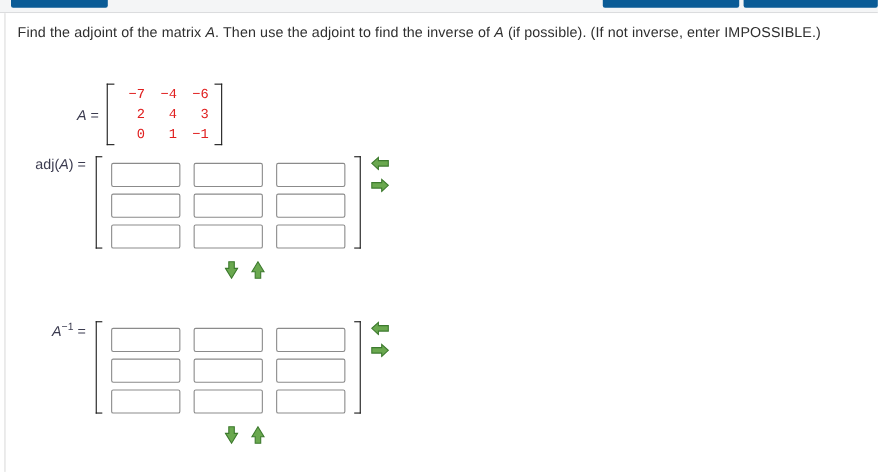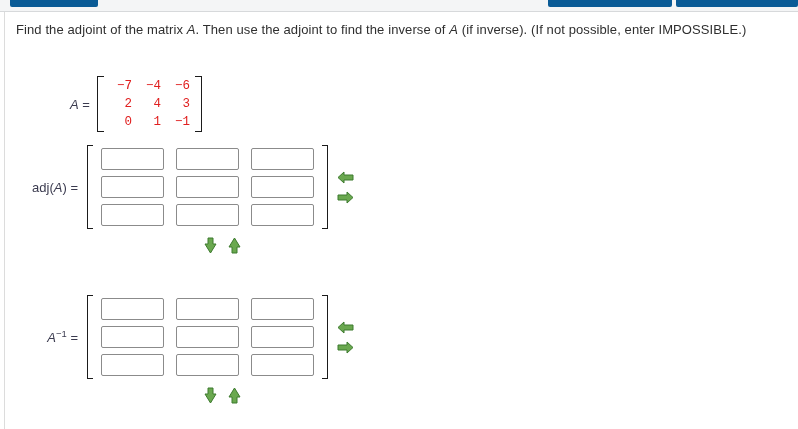--- a/index.html
+++ b/index.html
@@ -98,21 +98,20 @@
     color: #e02020;
     text-align: right;
     padding-right: 3px;
     line-height: 16px;
   }
 
   
   .answer-block { position: absolute; }
   .answer-row {
     display: flex;
-    align-items: center;
   }
   .answer-label {
     font-size: 13px;
     color: #3b3b4f;
     width: 62px;
     text-align: right;
     margin-right: 9px;
     white-space: nowrap;
   }
   .answer-label .var { font-style: italic; }
@@ -177,21 +176,21 @@
   <div class="bluebar" style="left:10px;  width:88px;"></div>
   <div class="bluebar" style="left:548px; width:124px;"></div>
   <div class="bluebar" style="left:676px; width:122px;"></div>
 </div>
 <div id="chrome-divider"></div>
 
 <div id="page">
 
   <div id="left-rule"></div>
 
-  <div id="prompt"><span>Find the adjoint of the matrix </span><span class="var">A</span><span>. Then use the adjoint to find the inverse of </span><span class="var">A</span><span> (if inverse). (If not possible, enter IMPOSSIBLE.)</span></div>
+  <div id="prompt"><span>Find the adjoint of the matrix </span><span class="var">A</span><span>. Then use the adjoint to find the inverse of </span><span class="var">A</span><span> (if possible). (If not inverse, enter IMPOSSIBLE.)</span></div>
 
   <div id="matrixA-block">
     <span id="matrixA-label"><span class="var">A</span>
       <span>=</span></span>
     <span class="bracket bracket-l" style="height:56px;"></span>
     <div id="matrixA-grid">
       <div class="cell">−7</div>
       <div class="cell">−4</div>
       <div class="cell">−6</div>
       <div class="cell">2</div>

